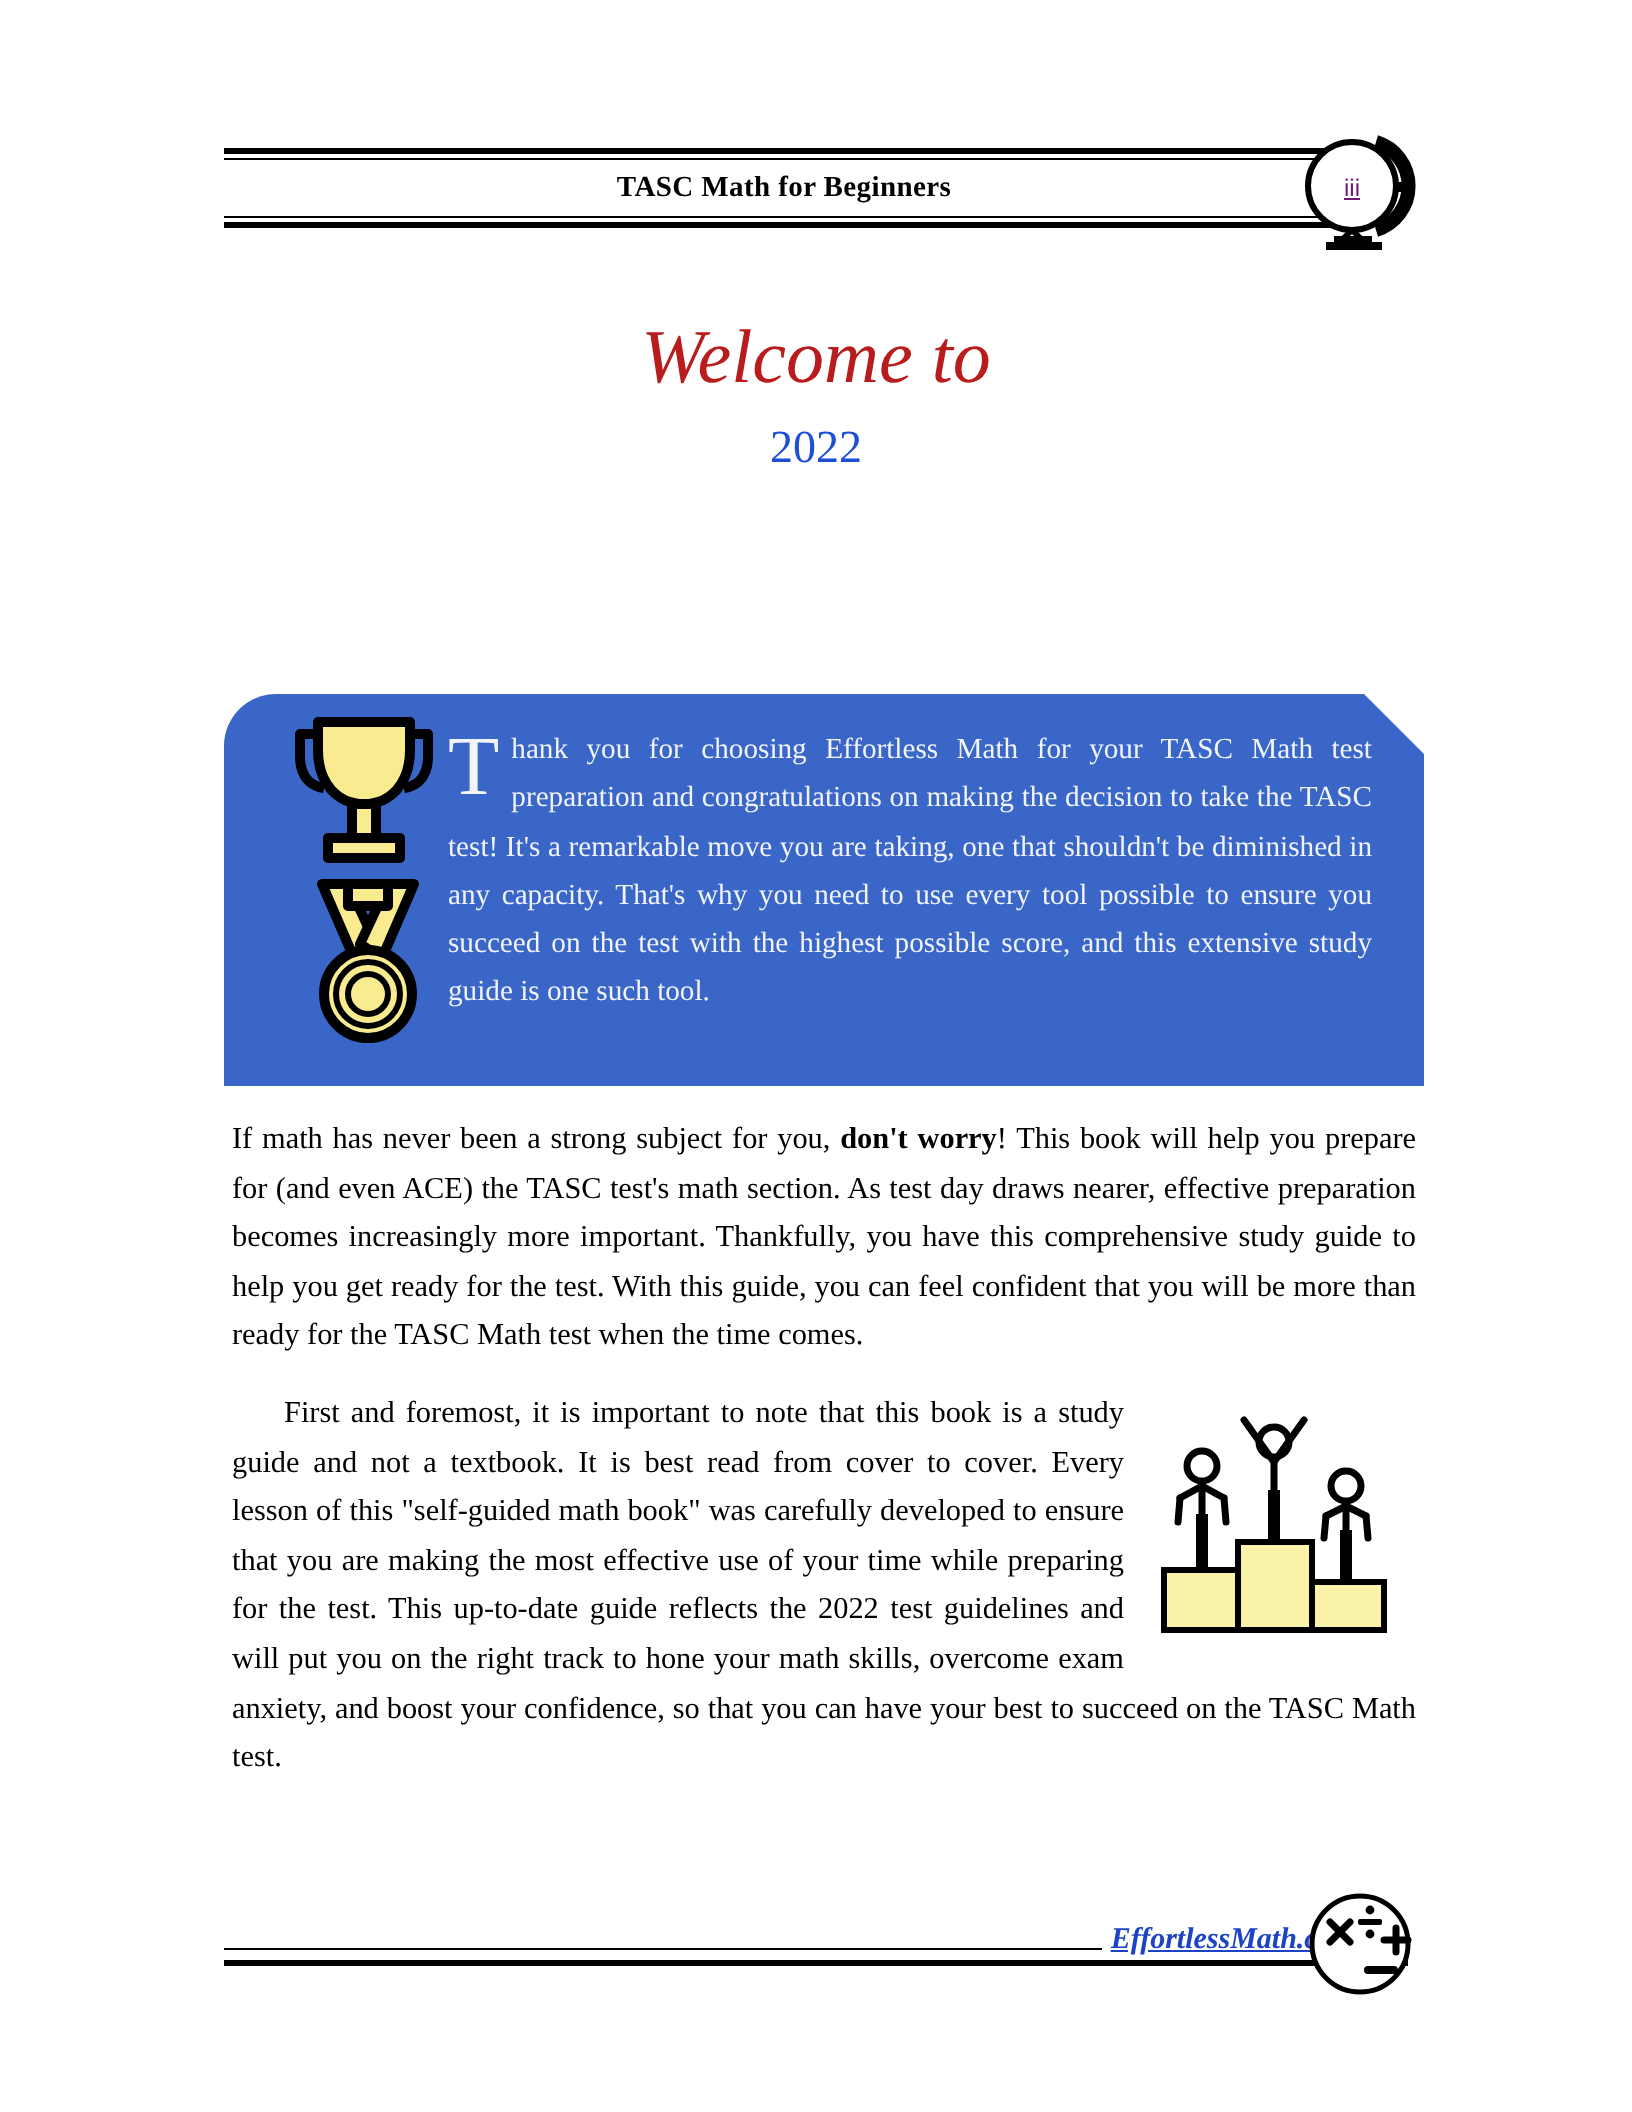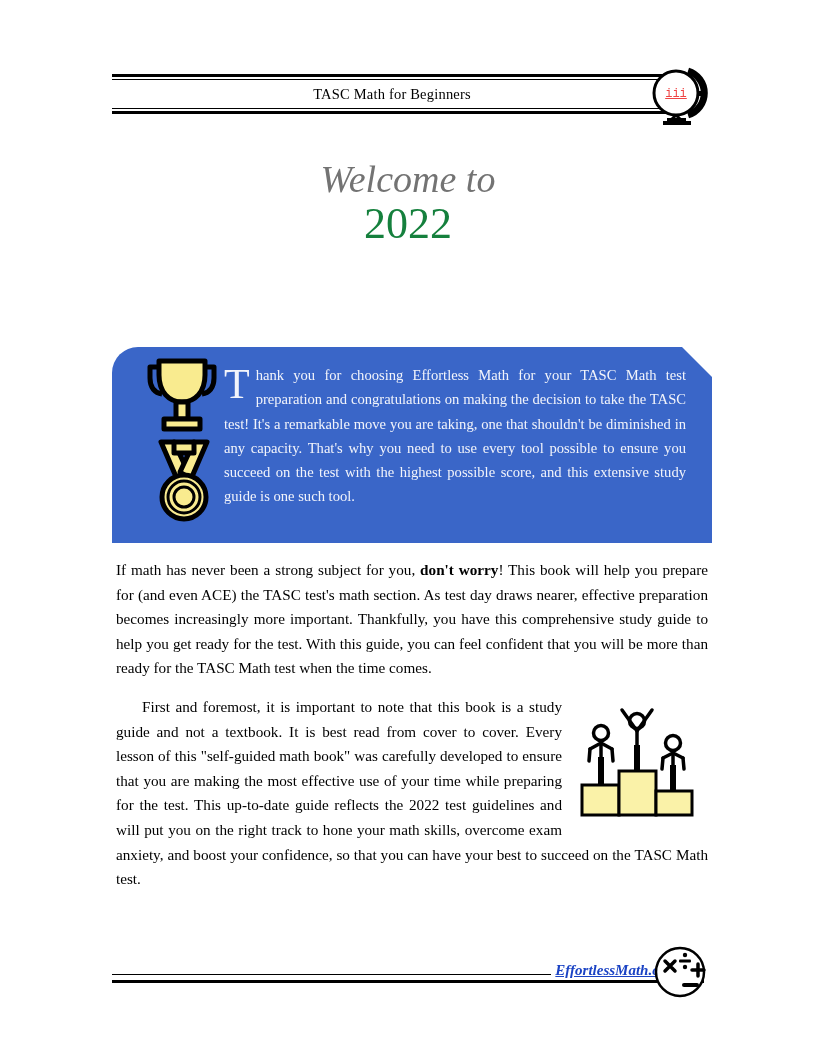--- a/index.html
+++ b/index.html
@@ -24,20 +24,21 @@
     height: 1056px;
   }
 
   
   .running-header {
     position: absolute;
     left: 112px;
     top: 74px;
     width: 560px;
     height: 44px;
+    font-weight: bold;
   }
   .rule-thick {
     height: 3px;
     background: #000;
     width: 100%;
   }
   .rule-thin {
     height: 1px;
     background: #000;
     width: 100%;
@@ -66,56 +67,56 @@
     width: 58px;
     height: 62px;
   }
   .globe-marker svg { display: block; }
   .globe-page-num {
     position: absolute;
     left: 0;
     top: 22px;
     width: 48px;
     text-align: center;
-    font-family: Liberation Mono, monospace;
+    font-family: Liberation Sans, sans-serif;
     font-size: 12px;
     line-height: 12px;
     text-decoration: underline;
-    color: #ef4444;
+    color: #701a75;
   }
 
   
   .title-block {
     position: absolute;
     left: 112px;
     top: 156px;
     width: 592px;
     text-align: center;
   }
   .welcome-to {
     font-family: "Liberation Serif", "DejaVu Serif", serif;
     font-style: italic;
     font-size: 38px;
     line-height: 46px;
-    color: #737373;
+    color: #b91c1c;
   }
   .main-title {
     font-family: "Liberation Serif", "DejaVu Serif", serif;
     font-weight: bold;
     font-size: 62px;
     line-height: 72px;
     letter-spacing: 0.5px;
     color: #000;
     margin-top: 4px;
   }
   .title-year {
     font-family: "Liberation Serif", "DejaVu Serif", serif;
-    font-size: 44px;
+    font-size: 23px;
     line-height: 40px;
-    color: #15803d;
+    color: #1d4ed8;
     margin-top: 2px;
   }
 
   
   .callout {
     position: absolute;
     left: 112px;
     top: 347px;
     width: 600px;
     height: 196px;

